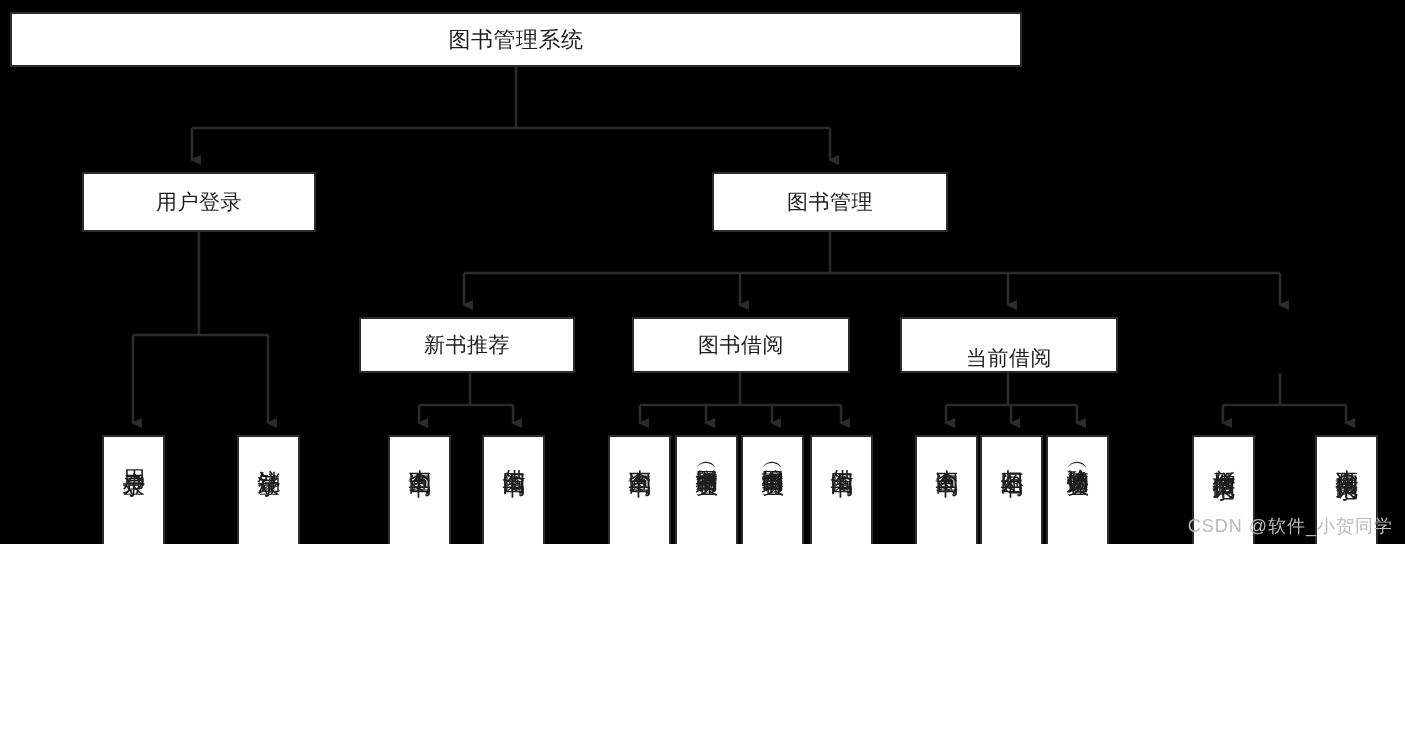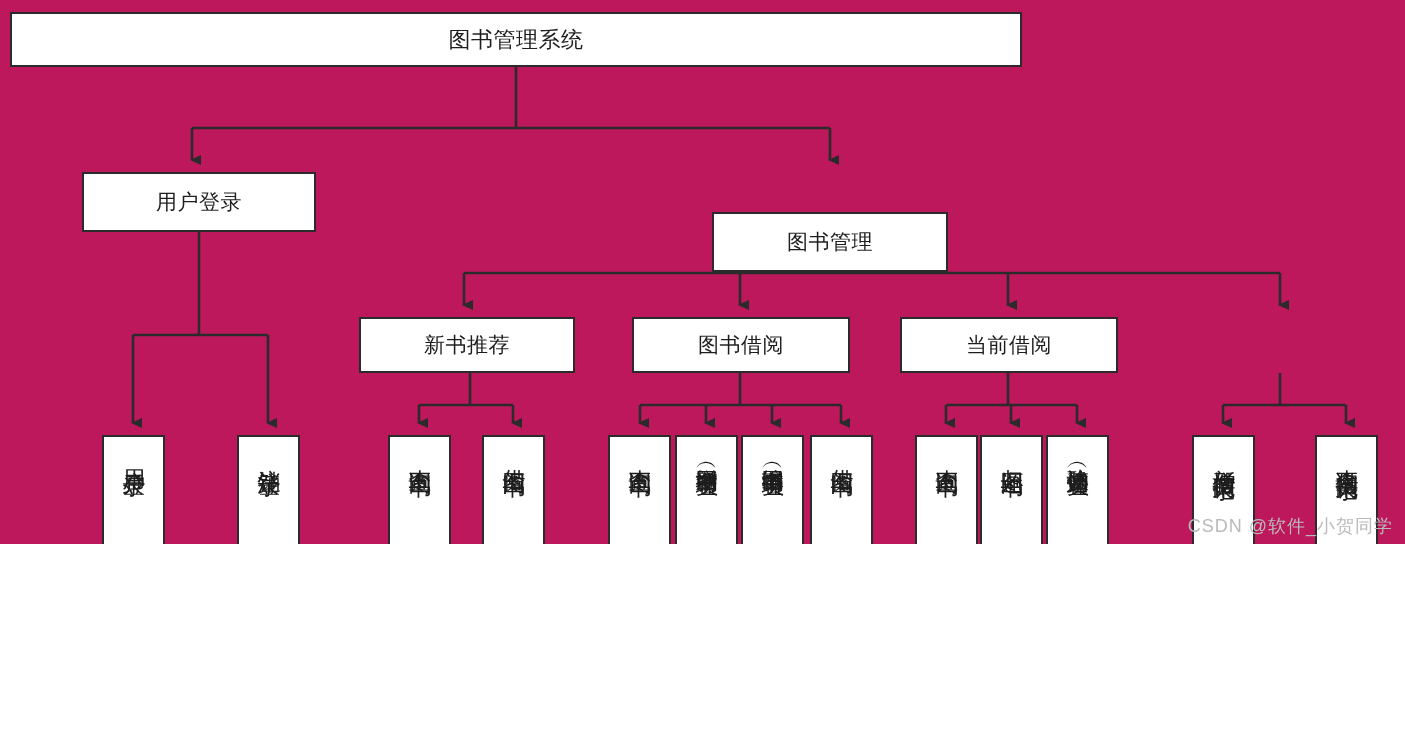--- a/index.html
+++ b/index.html
@@ -5,21 +5,21 @@
 <style>
   html,body{margin:0;padding:0;background:#ffffff;}
   body{
     font-family:"Liberation Sans","DejaVu Sans",sans-serif;
     color:#1a1a1a;
   }
   #canvas{
     position:relative;
     width:1405px;
     height:544px;
-    background:#be185d;
+    background:#000000;
     overflow:hidden;
   }
   svg.wires{
     position:absolute;
     left:0; top:0;
     width:1405px; height:747px;
     pointer-events:none;
   }
   .node{
     position:absolute;
@@ -124,33 +124,33 @@
   </svg>
 
   <div class="node h-node" id="n-root" style="left:10px;top:12px;width:1012px;height:55px;">
     <span class="lbl">图书管理系统</span>
   </div>
 
   <div class="node h-node" style="left:82px;top:172px;width:234px;height:60px;">
     <span class="lbl">用户登录</span>
   </div>
 
-  <div class="node h-node" style="left:712px;top:172px;width:236px;height:60px;margin-top:40px;">
+  <div class="node h-node" style="left:712px;top:172px;width:236px;height:60px;">
     <span class="lbl">图书管理</span>
   </div>
 
   <div class="node h-node" style="left:352px;top:317px;width:216px;height:56px;margin-left:7px;">
     <span class="lbl">新书推荐</span>
   </div>
 
   <div class="node h-node" style="left:632px;top:317px;width:218px;height:56px;">
     <span class="lbl">图书借阅</span>
   </div>
 
-  <div class="node h-node" style="left:900px;top:317px;width:218px;height:56px;">
+  <div class="node h-node" style="left:900px;top:317px;width:218px;height:56px;align-items:flex-end;">
     <span class="lbl">当前借阅</span>
   </div>
 
 
   <div class="node v-node" style="left:102px;top:435px;width:63px;height:303px;">
     <span class="lbl">用户登录</span>
   </div>
 
   <div class="node v-node" style="left:237px;top:435px;width:63px;height:303px;">
     <span class="lbl">注销登录</span>

